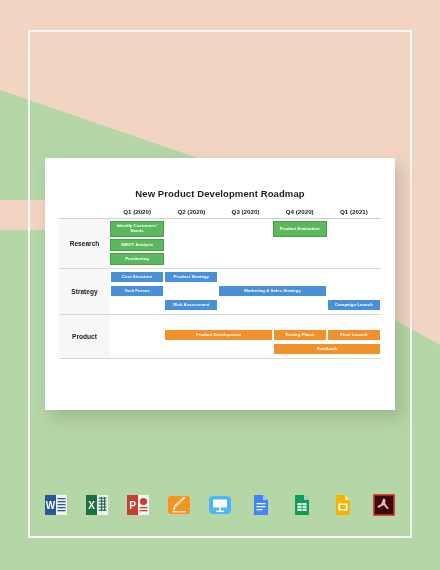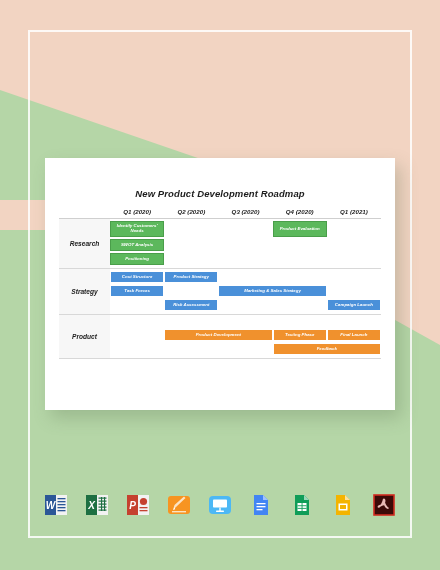--- a/index.html
+++ b/index.html
@@ -6,21 +6,20 @@
   html, body {
     width: 440px; height: 570px;
     font-family: "Liberation Sans", sans-serif;
     overflow: hidden;
   }
   #stage {
     position: relative;
     width: 440px; height: 570px;
     background: #f2d4c2;
     overflow: hidden;
-    font-style: italic;
   }
   
   .green-base {
     position: absolute; left: 0; right: 0; bottom: 0;
     height: 340px;
     background: #b5d6a7;
   }
   
   .peach-wedge {
     position: absolute; left: 0; top: 0; width: 440px; height: 400px;

